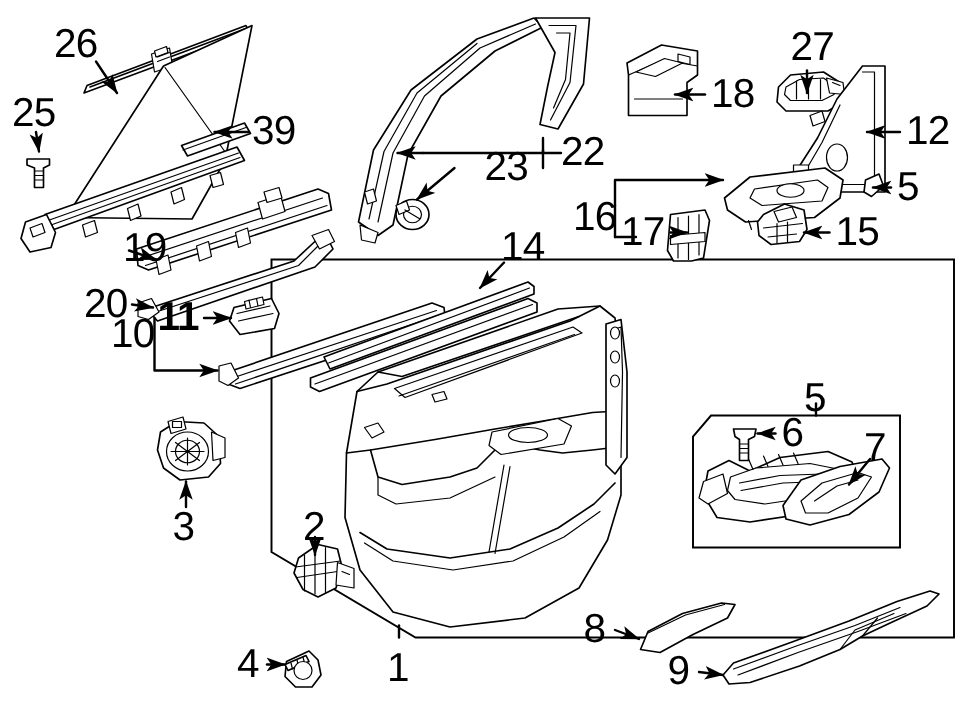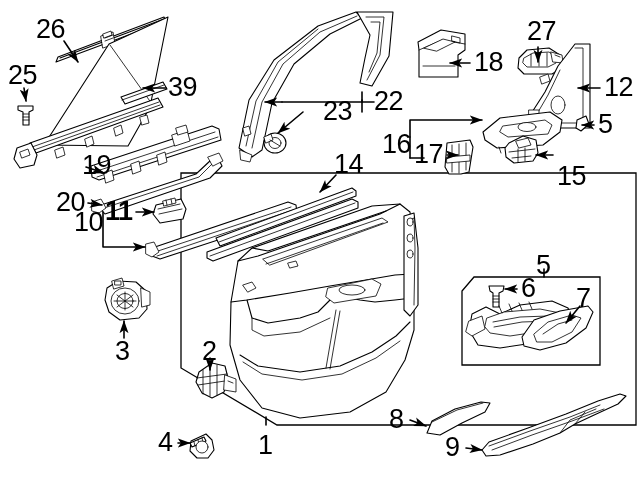--- a/index.html
+++ b/index.html
@@ -359,21 +359,21 @@
 <div class="lbl" style="left:536px;top:252px;">5</div>
 <div class="lbl" style="left:521px;top:275px;">6</div>
 <div class="lbl" style="left:576px;top:285px;">7</div>
 <div class="lbl" style="left:389px;top:406px;">8</div>
 <div class="lbl" style="left:445px;top:434px;">9</div>
 <div class="lbl" style="left:74px;top:209px;">10</div>
 <div class="lbl" style="left:105px;top:198px;font-weight:bold;">11</div>
 <div class="lbl" style="left:604px;top:74px;">12</div>
 <div class="lbl" style="left:598px;top:111px;">5</div>
 <div class="lbl" style="left:334px;top:151px;">14</div>
-<div class="lbl" style="left:557px;top:141px;margin-top:22px;">15</div>
+<div class="lbl" style="left:557px;top:141px;">15</div>
 <div class="lbl" style="left:382px;top:131px;">16</div>
 <div class="lbl" style="left:414px;top:141px;text-align:right;">17</div>
 <div class="lbl" style="left:474px;top:49px;">18</div>
 <div class="lbl" style="left:54px;top:152px;margin-left:28px;">19</div>
 <div class="lbl" style="left:56px;top:189px;">20</div>
 <div class="lbl" style="left:527px;top:18px;">27</div>
 <div class="lbl" style="left:374px;top:88px;">22</div>
 <div class="lbl" style="left:323px;top:98px;">23</div>
 <div class="lbl" style="left:168px;top:74px;">39</div>
 <div class="lbl" style="left:8px;top:62px;">25</div>

